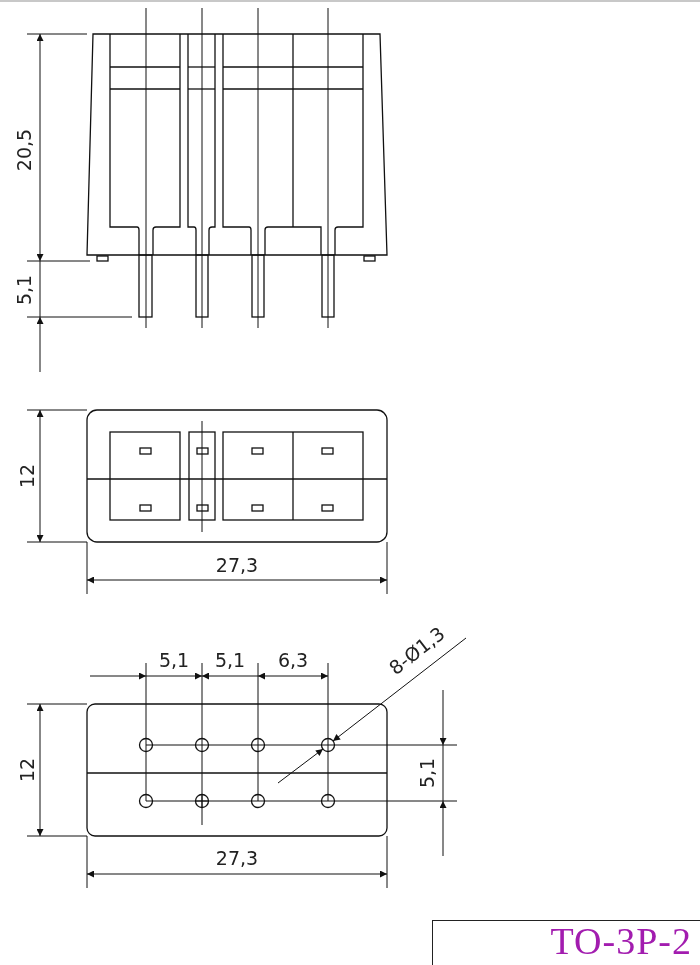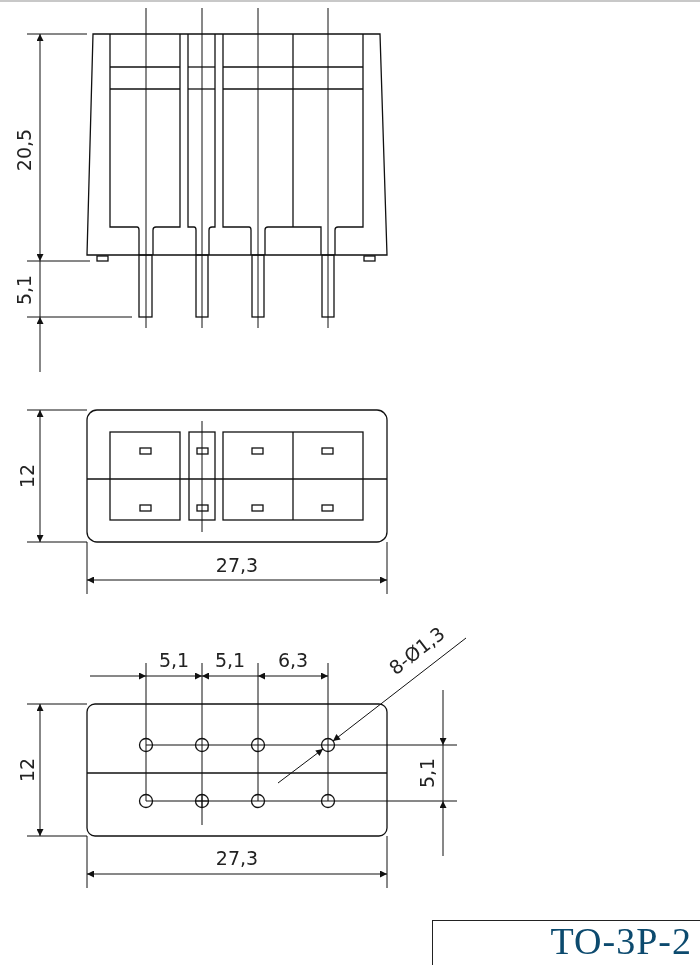--- a/index.html
+++ b/index.html
@@ -3,21 +3,21 @@
   <meta charset="utf-8">
   <style>
     html, body { margin: 0; padding: 0; background: #ffffff; }
     body { width: 700px; height: 965px; position: relative; overflow: hidden; }
     .topbar { position: absolute; left: 0; top: 0; width: 700px; height: 2px; background: #c8c8c8; }
     svg { position: absolute; left: 0; top: 0; }
     .ln { stroke: #111; stroke-width: 1.3; fill: none; }
     .thin { stroke: #111; stroke-width: 1; fill: none; }
     .dim { font-family: "DejaVu Sans", sans-serif; font-size: 19px; fill: #222; }
     .title-box { position: absolute; left: 432px; top: 920px; width: 268px; height: 45px; border-left: 1.5px solid #222; border-top: 1.5px solid #222; box-sizing: border-box; }
-    .title-text { position: absolute; right: 8px; top: -2px; font-family: "Liberation Serif", "DejaVu Serif", serif; font-size: 38px; color: #0c4a6e; letter-spacing: 1px; }
+    .title-text { position: absolute; right: 8px; top: -2px; font-family: "Liberation Serif", "DejaVu Serif", serif; font-size: 38px; color: #a21caf; letter-spacing: 1px; }
   </style>
 </head>
 <body>
 
 <div class="topbar"></div>
 
 <svg width="700" height="965" viewBox="0 0 700 965">
   <defs>
     <marker id="arr" viewBox="0 0 10 10" refX="10" refY="5" markerWidth="14" markerHeight="7" orient="auto-start-reverse" markerUnits="userSpaceOnUse">
       <path d="M0,0 L10,5 L0,10 z" fill="#111"></path>

